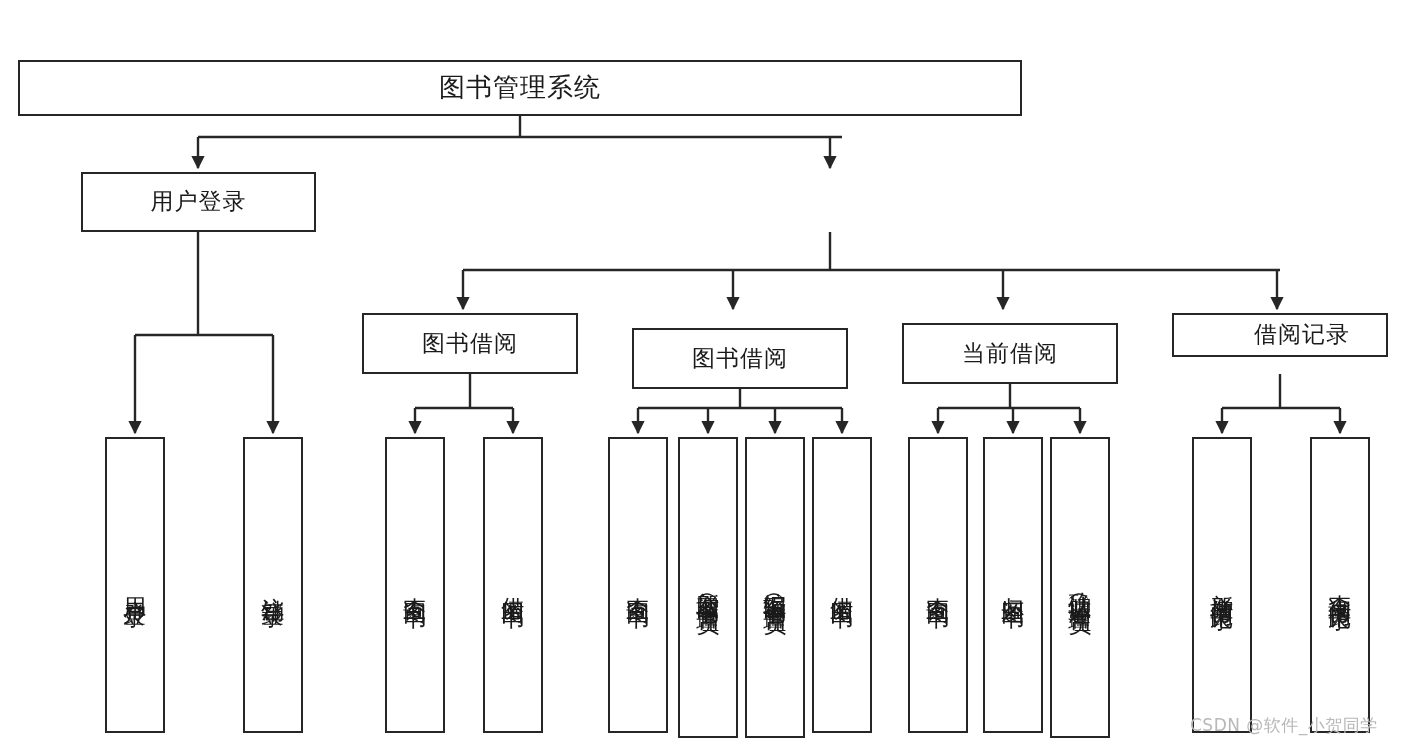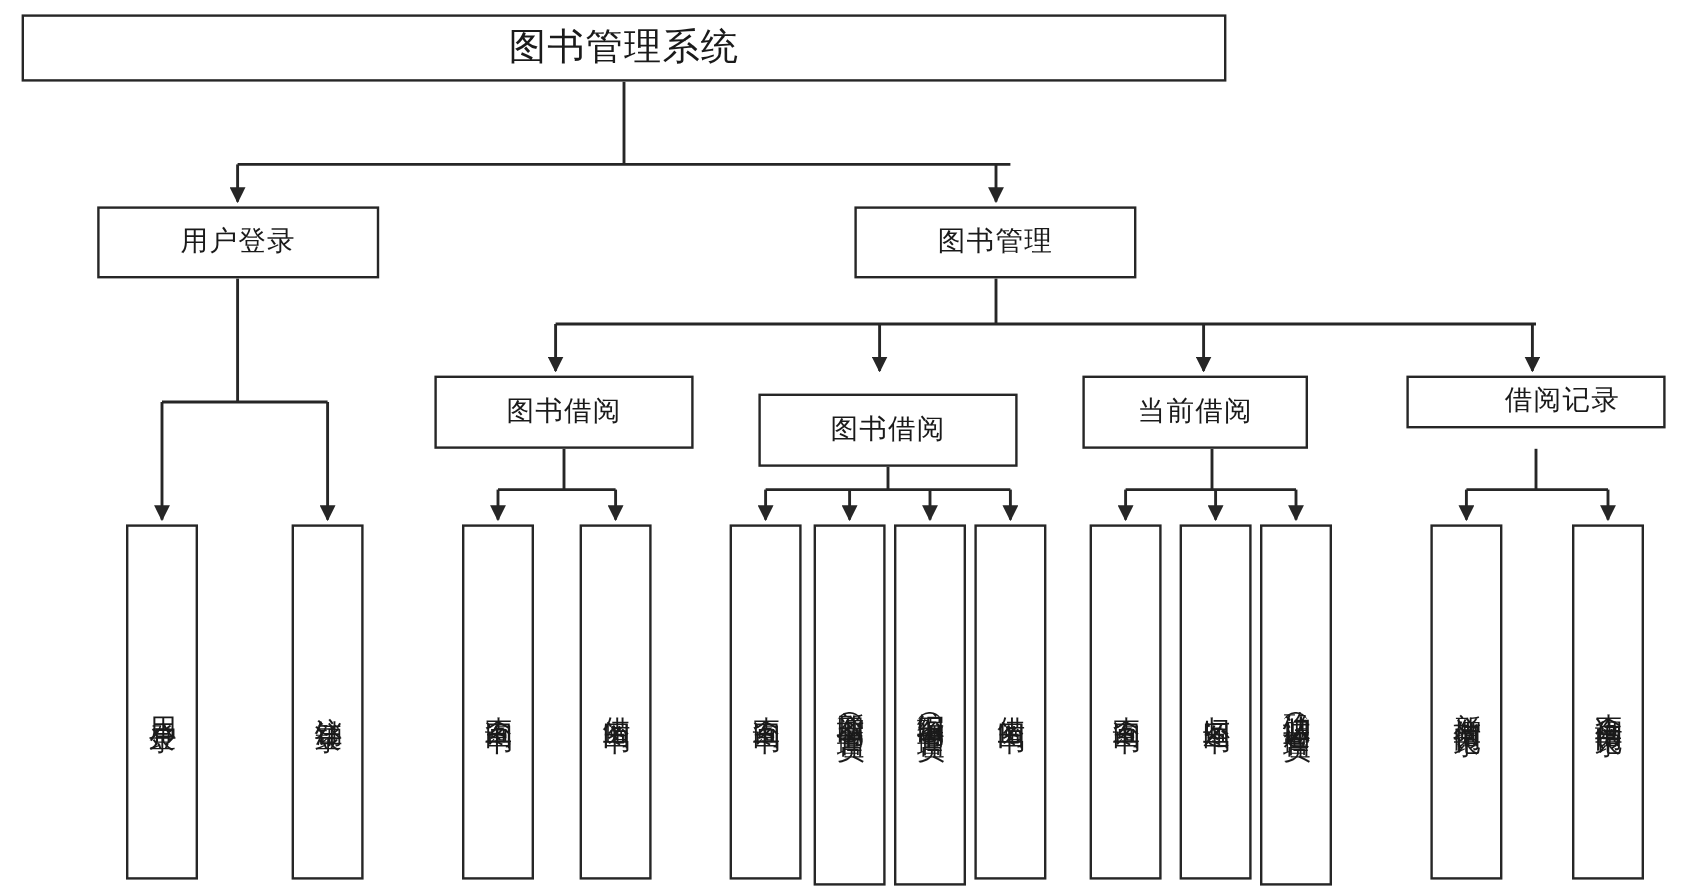--- a/index.html
+++ b/index.html
@@ -34,21 +34,22 @@
     align-items: center;
     justify-content: center;
     color: #1a1a1a;
   }
   .node.horiz {
     font-size: 23px;
     letter-spacing: 1px;
     line-height: 1.2;
   }
   .node.root {
-    font-size: 31px;
+    font-size: 26px;
+    margin-top: 48px;
   }
   .node.vert {
     font-size: 23px;
     letter-spacing: 2px;
   }
   .node.vert .vlabel {
     writing-mode: vertical-rl;
     text-orientation: upright;
     white-space: nowrap;
     line-height: 1.15;
@@ -118,31 +119,28 @@
     </g>
   </svg>
 
   <div class="node root horiz" style="left: 18px; top: 12px; width: 1004px; height: 56px;">
     <span>图书管理系统</span>
   </div>
 
   <div class="node horiz" style="left: 81px; top: 172px; width: 235px; height: 60px;">
     <span>用户登录</span>
   </div>
-  <div class="node horiz" style="left: 712px; top: 172px; width: 235px; height: 60px;">
-    <span>图书管理</span>
-  </div>
 
   <div class="node horiz" style="left: 362px; top: 313px; width: 216px; height: 61px;">
     <span>图书借阅</span>
   </div>
   <div class="node horiz" style="left: 632px; top: 313px; width: 216px; height: 61px; margin-top: 15px;">
     <span>图书借阅</span>
   </div>
-  <div class="node horiz" style="left: 902px; top: 313px; width: 188px; height: 61px;">
+  <div class="node horiz" style="left: 902px; top: 323px; width: 216px; height: 61px;">
     <span>当前借阅</span>
   </div>
   <div class="node horiz" style="left: 1172px; top: 313px; width: 216px; height: 44px; padding-left: 44px;">
     <span>借阅记录</span>
   </div>
 
   <div class="node vert" style="left: 105px; top: 437px; width: 60px; height: 296px;">
     <span class="vlabel">用户登录</span>
   </div>
   <div class="node vert" style="left: 243px; top: 437px; width: 60px; height: 296px;">
@@ -175,14 +173,15 @@
   <div class="node vert" style="left: 1050px; top: 437px; width: 60px; height: 301px;">
     <span class="vlabel">确认归还（管理员）</span>
   </div>
   <div class="node vert" style="left: 1192px; top: 437px; width: 60px; height: 296px;">
     <span class="vlabel">新增借阅记录</span>
   </div>
   <div class="node vert" style="left: 1310px; top: 437px; width: 60px; height: 296px;">
     <span class="vlabel">查询借阅记录</span>
   </div>
 
+  <div class="watermark" style="left: 1190px; top: 714px;">CSDN @软件_小贺同学</div>
 
 </div>
 
 </body></html>

